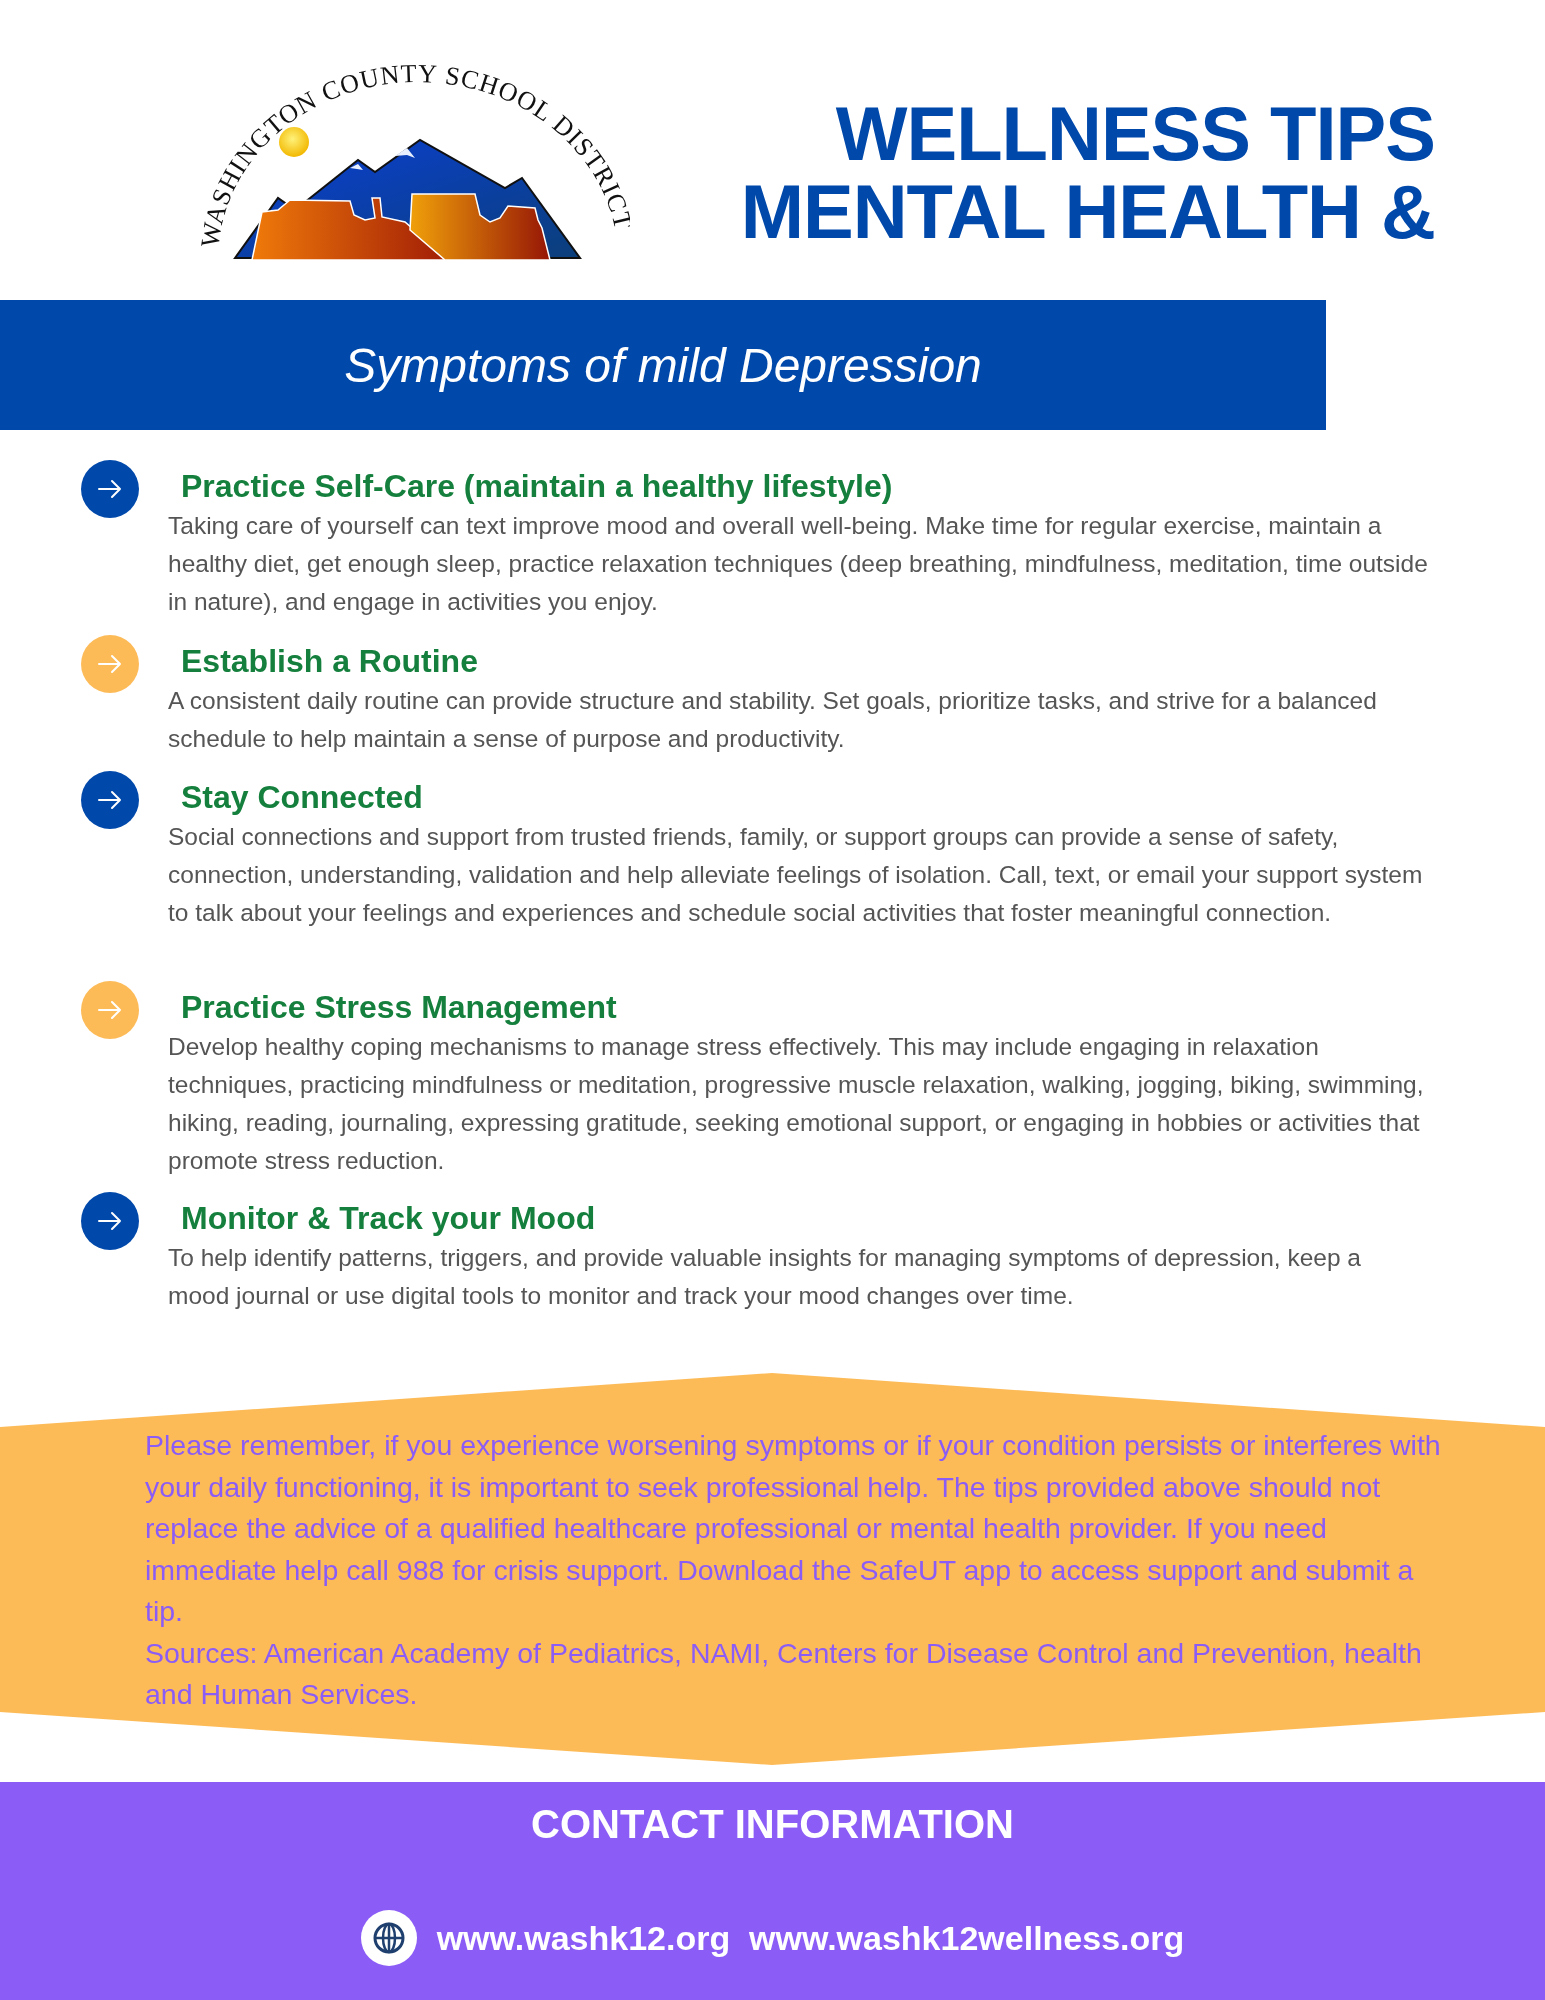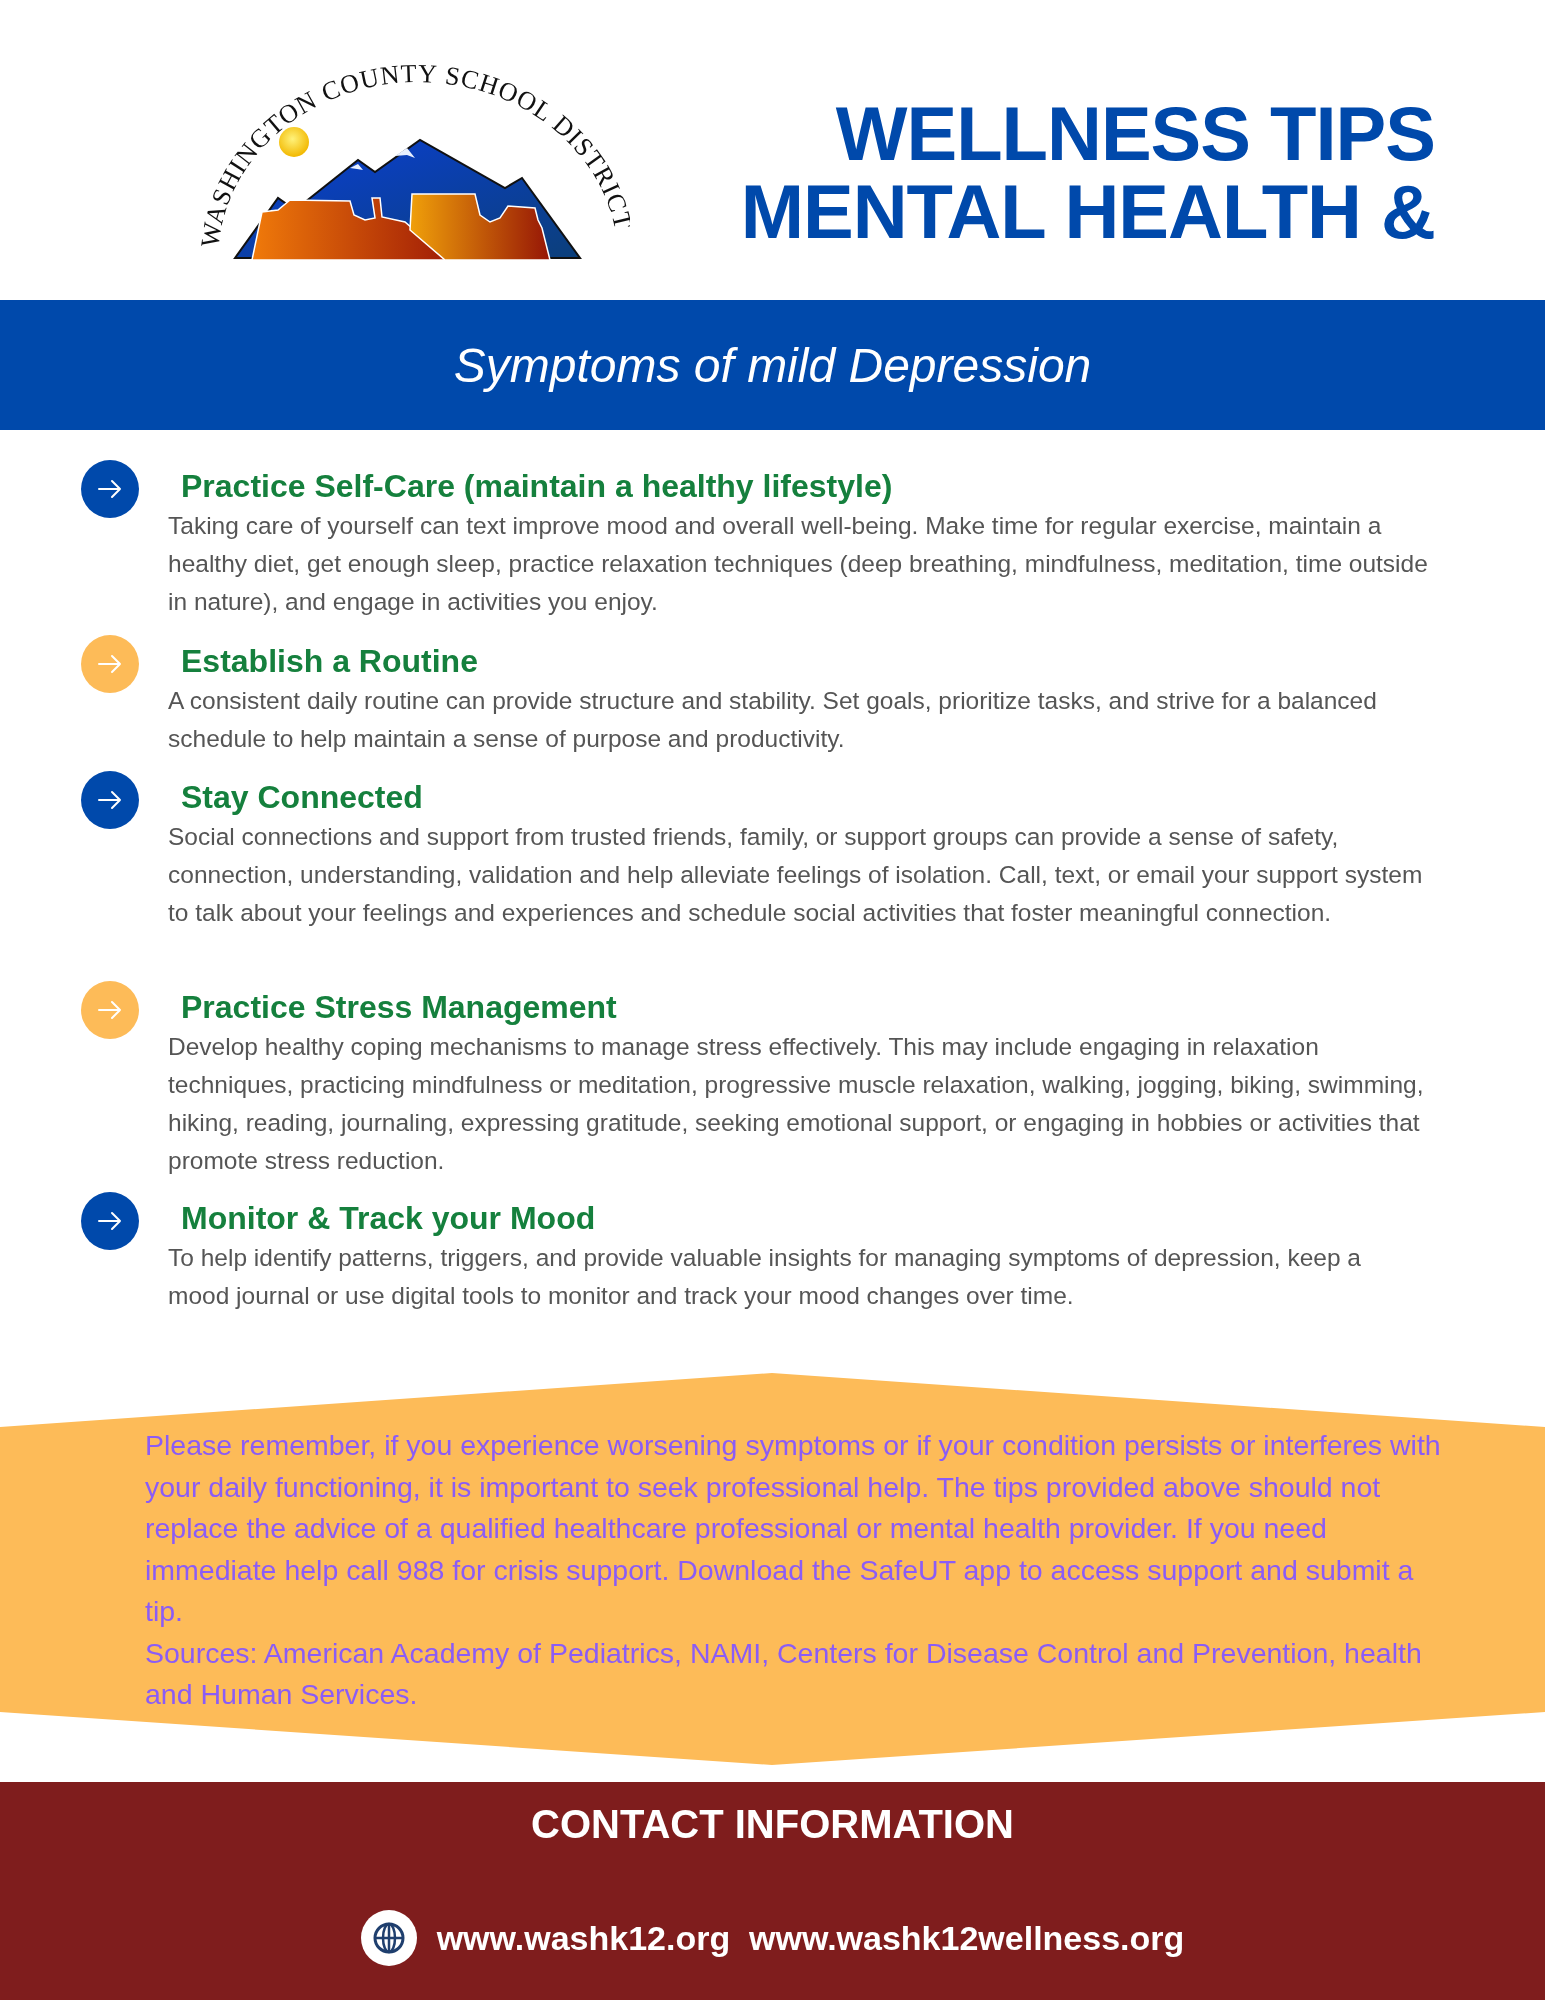--- a/index.html
+++ b/index.html
@@ -10,21 +10,21 @@
     .logo { position: absolute; left: 200px; top: 60px; width: 430px; height: 215px; }
     .title {
       position: absolute; right: 110px; top: 95px; text-align: right;
       color: #0049ab; font-weight: 700; font-size: 76px; line-height: 78px;
       letter-spacing: -1px;
       font-family: "Liberation Sans", sans-serif;
     }
     .title span { display: block; }
 
     .subtitle-bar {
-      position: absolute; left: 0; top: 300px; width: 1545px; height: 130px;
+      position: absolute; left: 0; top: 300px; width: 1326px; height: 130px;
       background: #0049ab; display: flex; align-items: center; justify-content: center;
     }
     .subtitle-bar span {
       color: #ffffff; font-style: italic; font-size: 48px;
       font-family: "Liberation Sans", sans-serif;
     }
 
     .tips { position: absolute; left: 0; top: 460px; width: 1545px; }
     .tip { position: absolute; left: 0; width: 1545px; }
     .tip-icon {
@@ -45,21 +45,21 @@
     .notice svg { position: absolute; left: 0; top: 0; }
     .notice-text {
       position: absolute; left: 145px; top: 55px; width: 1300px;
       font-size: 28.5px; line-height: 41.5px; color: #8b5cf6;
       font-family: "Liberation Sans", sans-serif;
     }
     .notice-text p { margin: 0; }
 
     .footer {
       position: absolute; left: 0; top: 1782px; width: 1545px; height: 218px;
-      background: #7f1d1d; color: #ffffff; text-align: center;
+      background: #8b5cf6; color: #ffffff; text-align: center;
     }
     .footer-title { position: absolute; left: 0; width: 100%; top: 20px; font-weight: 700; font-size: 40px; }
     .footer-sub { position: absolute; left: 0; width: 100%; top: 82px; font-weight: 700; font-style: italic; font-size: 31px; }
     .footer-links {
       position: absolute; left: 0; width: 100%; top: 128px; display: flex; justify-content: center;
       align-items: center; gap: 20px;
     }
     .globe {
       width: 56px; height: 56px; border-radius: 50%; background: #ffffff;
       display: flex; align-items: center; justify-content: center;

